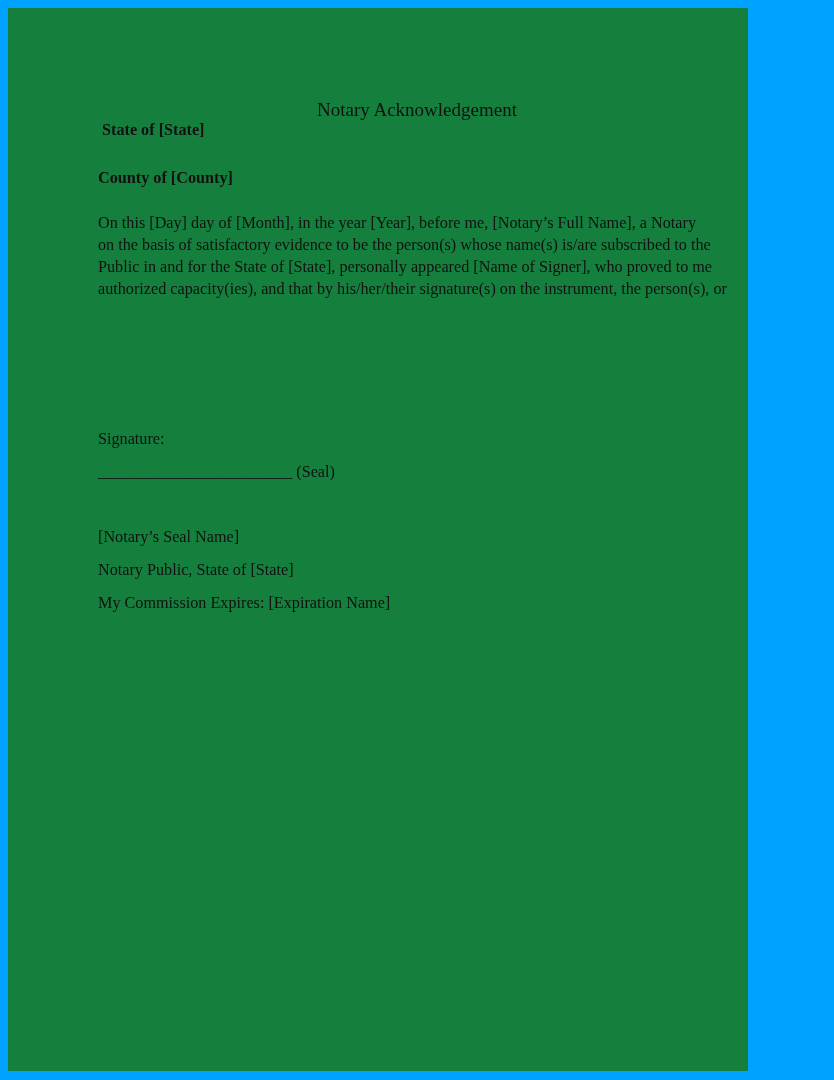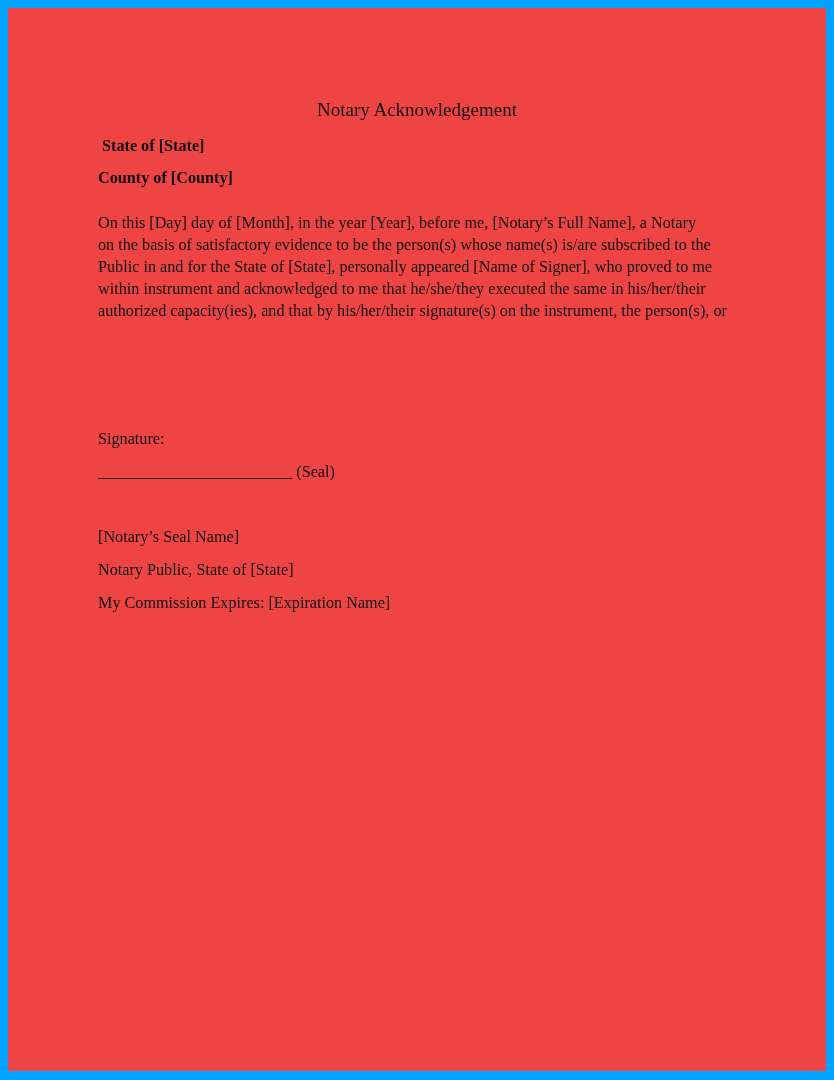--- a/index.html
+++ b/index.html
@@ -7,23 +7,23 @@
       width: 834px;
       height: 1080px;
       background: #00A2FF;
       position: relative;
       overflow: hidden;
     }
     .page {
       position: absolute;
       left: 8px;
       top: 8px;
-      width: 818px;
+      width: 740px;
       height: 1063px;
-      background: #ef4444;
+      background: #15803d;
       font-family: "Liberation Serif", "DejaVu Serif", serif;
       color: #111111;
       font-size: 16.2px;
     }
     .title {
       position: absolute;
       top: 90px;
       left: 0;
       width: 818px;
       text-align: center;
@@ -44,28 +44,27 @@
       line-height: 22px;
     }
     .para .ln { display: block; white-space: nowrap; }
   </style>
 </head>
 <body>
 
 <div class="page">
   <div class="title">Notary Acknowledgement</div>
 
-  <div class="line bold" style="top:127px; left:94px;">State of [State]</div>
+  <div class="line bold" style="top:111px; left:94px;">State of [State]</div>
   <div class="line bold" style="top:159px;">County of [County]</div>
 
   <div class="para" style="top:204px;">
     <span class="ln">On this [Day] day of [Month], in the year [Year], before me, [Notary’s Full Name], a Notary</span>
     <span class="ln">on the basis of satisfactory evidence to be the person(s) whose name(s) is/are subscribed to the</span>
     <span class="ln">Public in and for the State of [State], personally appeared [Name of Signer], who proved to me</span>
-    <span class="ln">within instrument and acknowledged to me that he/she/they executed the same in his/her/their</span>
     <span class="ln">authorized capacity(ies), and that by his/her/their signature(s) on the instrument, the person(s), or</span>
   </div>
 
 
   <div class="line" style="top:420px;">Signature:</div>
   <div class="line" style="top:453px;">________________________ (Seal)</div>
 
   <div class="line" style="top:518px;">[Notary’s Seal Name]</div>
   <div class="line" style="top:551px;">Notary Public, State of [State]</div>
   <div class="line" style="top:584px;">My Commission Expires: [Expiration Name]</div>

